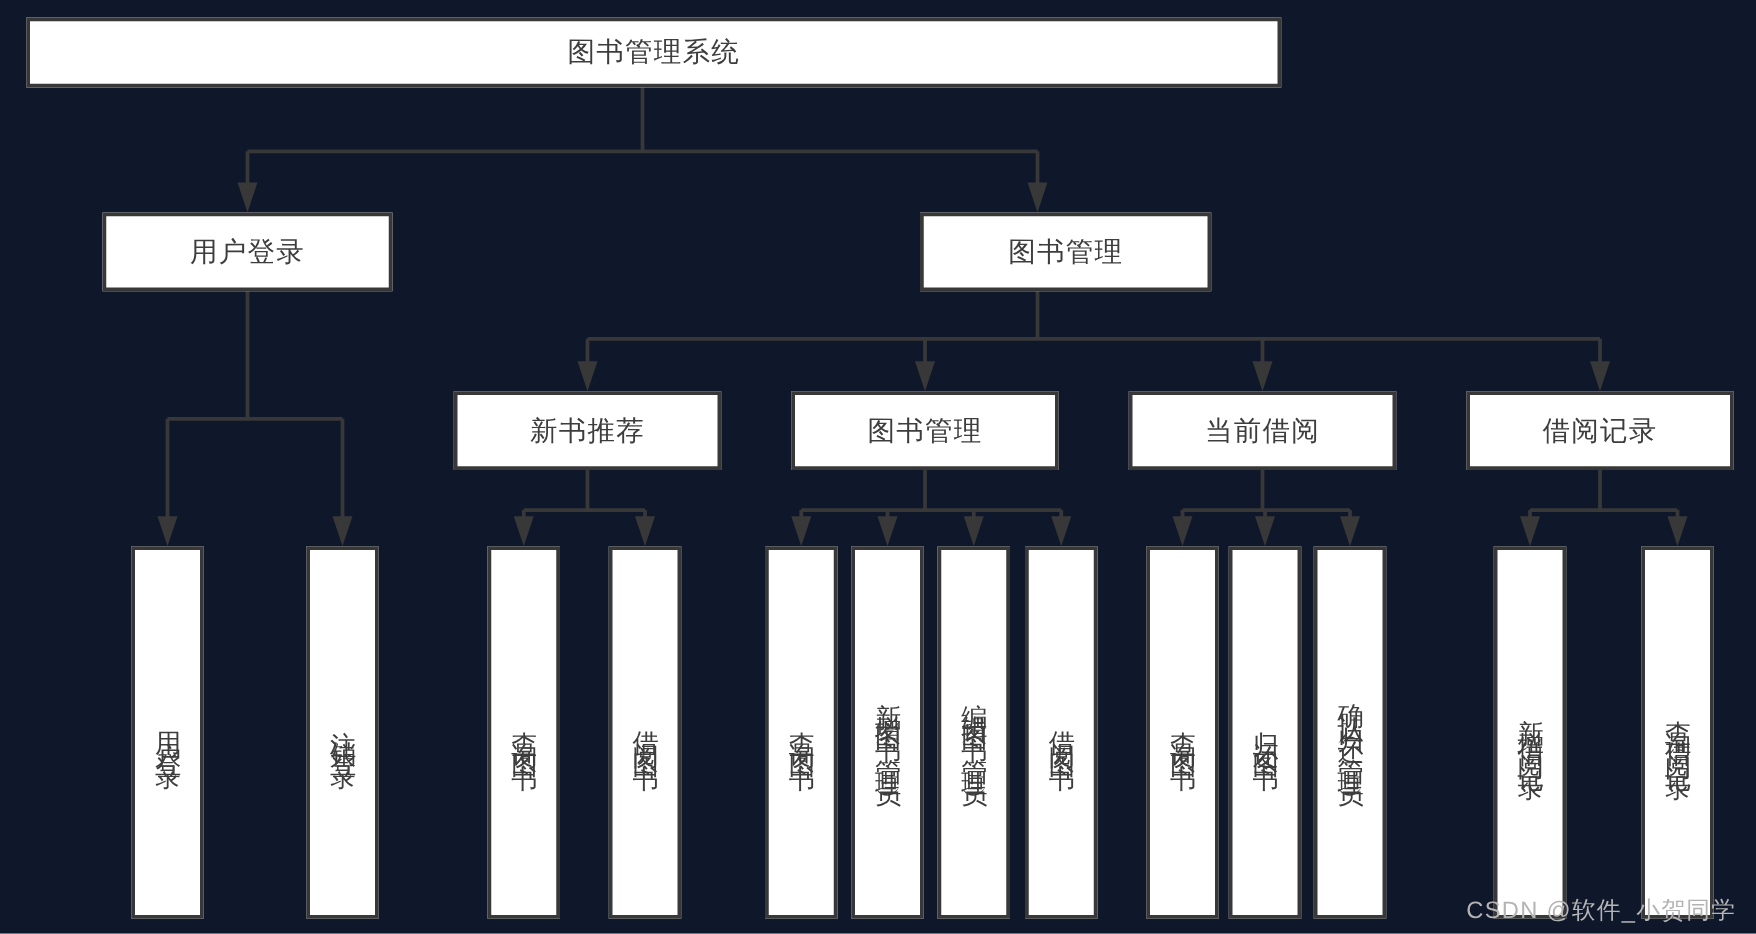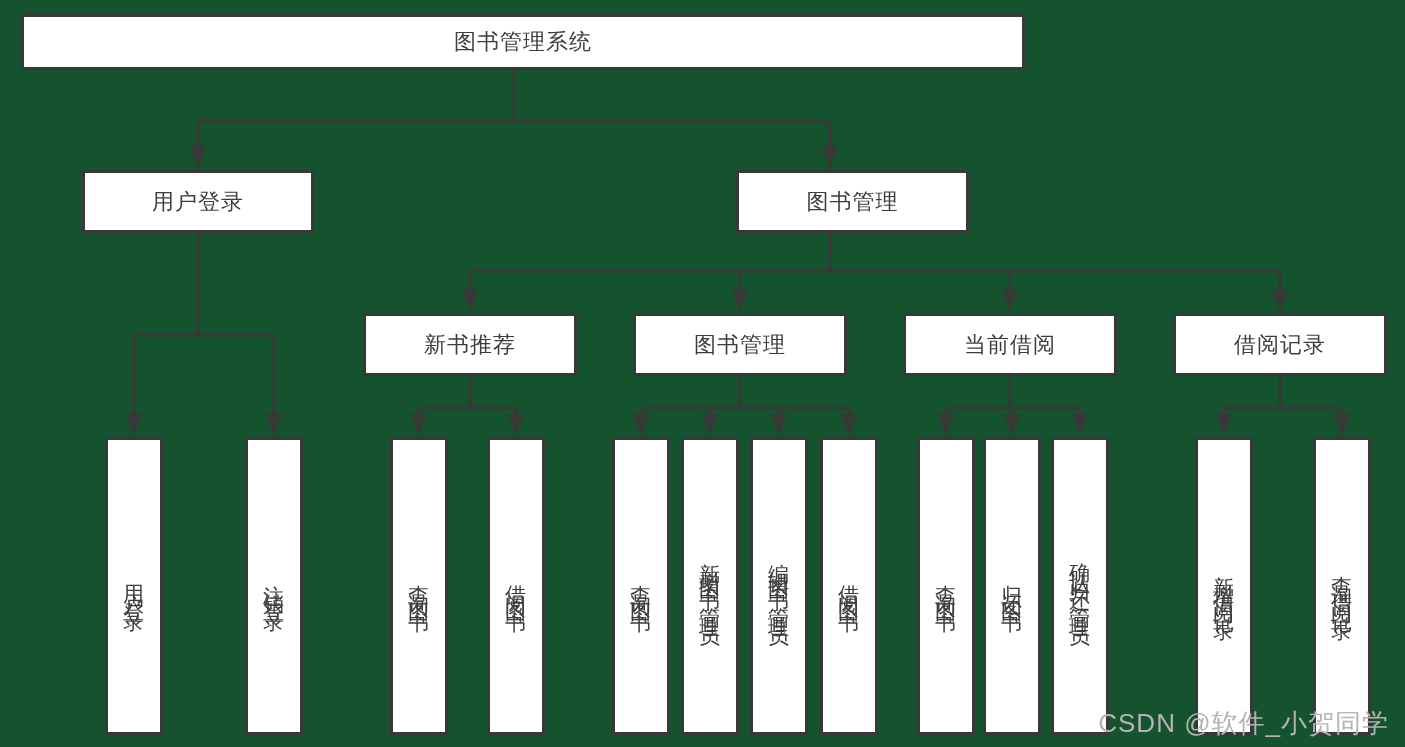--- a/index.html
+++ b/index.html
@@ -5,21 +5,21 @@
   html, body {
     margin: 0;
     padding: 0;
     background: #ffffff;
     font-family: "Liberation Sans", "DejaVu Sans", sans-serif;
   }
   .canvas {
     position: relative;
     width: 1405px;
     height: 747px;
-    background: #14532d;
+    background: #0f172a;
     overflow: hidden;
   }
   .connectors {
     position: absolute;
     left: 0; top: 0;
     width: 1405px;
     height: 747px;
     pointer-events: none;
   }
   .node {
@@ -40,21 +40,21 @@
     text-orientation: mixed;
     font-size: 21px;
     letter-spacing: 9px;
     line-height: 1;
     white-space: nowrap;
   }
   .watermark {
     position: absolute;
     right: 16px;
     bottom: 6px;
-    font-size: 26px;
+    font-size: 19px;
     letter-spacing: 1px;
     color: #b4b4b4;
     z-index: 5;
   }
 </style>
 </head>
 <body>
 
 <div class="canvas">
 

